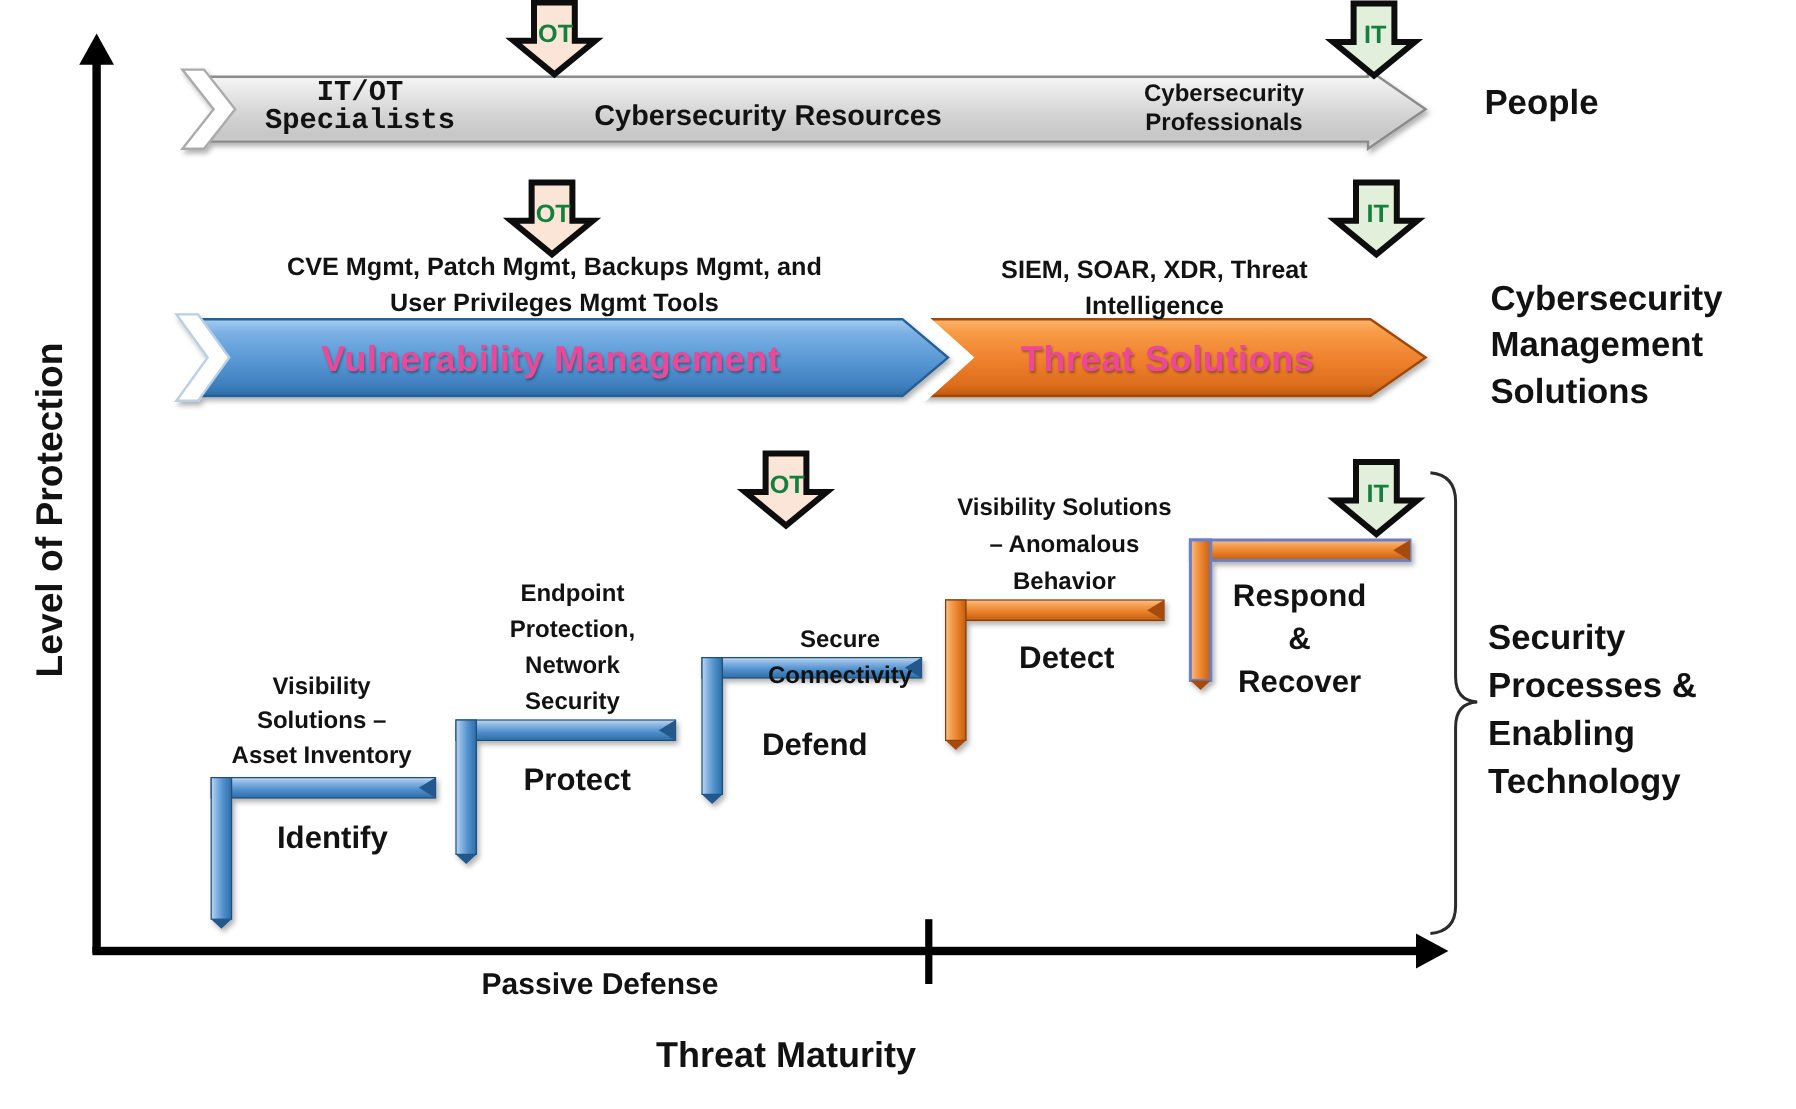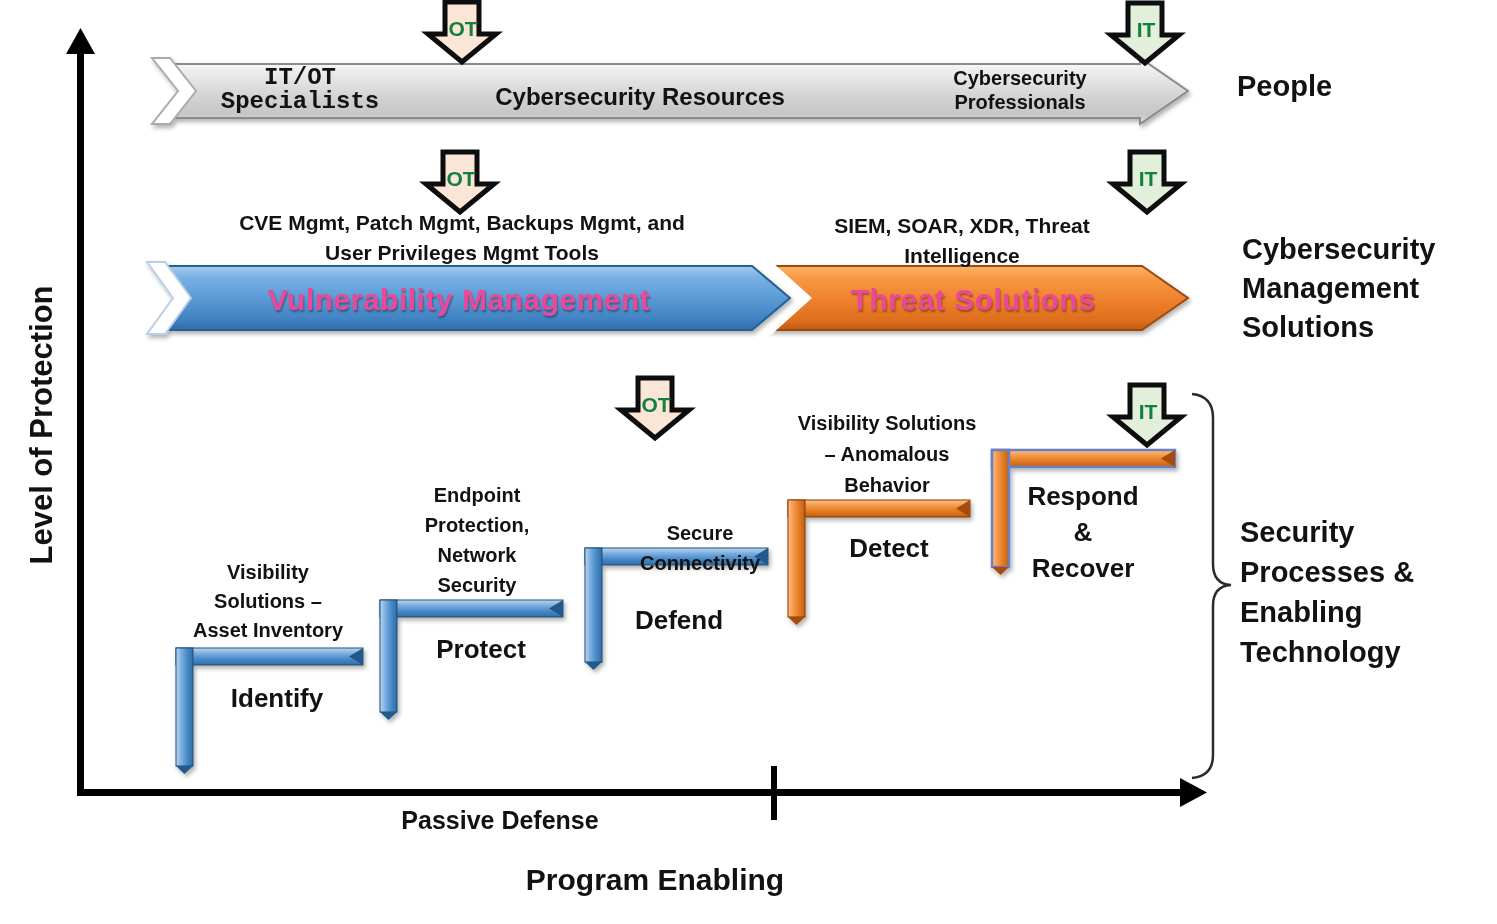--- a/index.html
+++ b/index.html
@@ -195,16 +195,16 @@
   <div class="txt ctr" style="left:1083px;top:478px;font-size:26px;line-height:36px;">Respond
 &amp;
 Recover</div>
 
   <div class="txt" style="left:1240px;top:512px;font-size:29px;line-height:40px;">Security
 Processes &amp;
 Enabling
 Technology</div>
 
   <div class="txt ctr" style="left:500px;top:805px;font-size:25px;">Passive Defense</div>
-  <div class="txt ctr" style="left:655px;top:861px;font-size:30px;">Program Enabling</div>
+  <div class="txt ctr" style="left:655px;top:861px;font-size:30px;">Threat Maturity</div>
   <div class="txt rot" style="left:42px;top:425px;font-size:31px;">Level of Protection</div>
 
 </div>
 
 </body></html>

